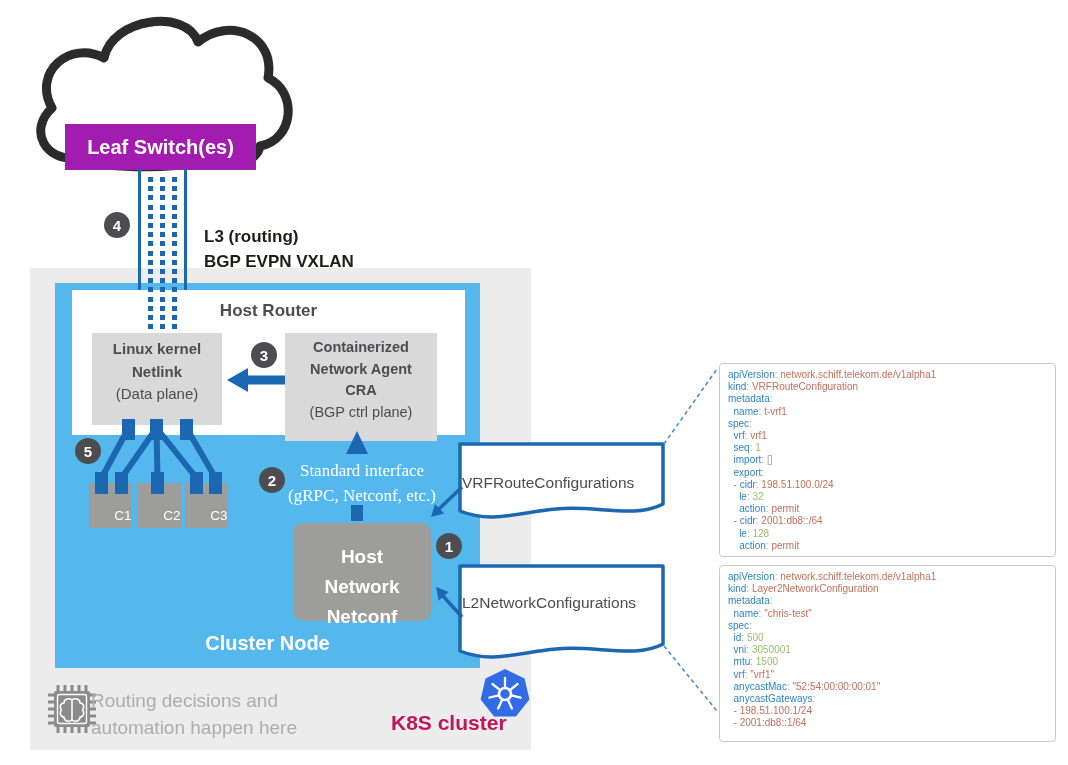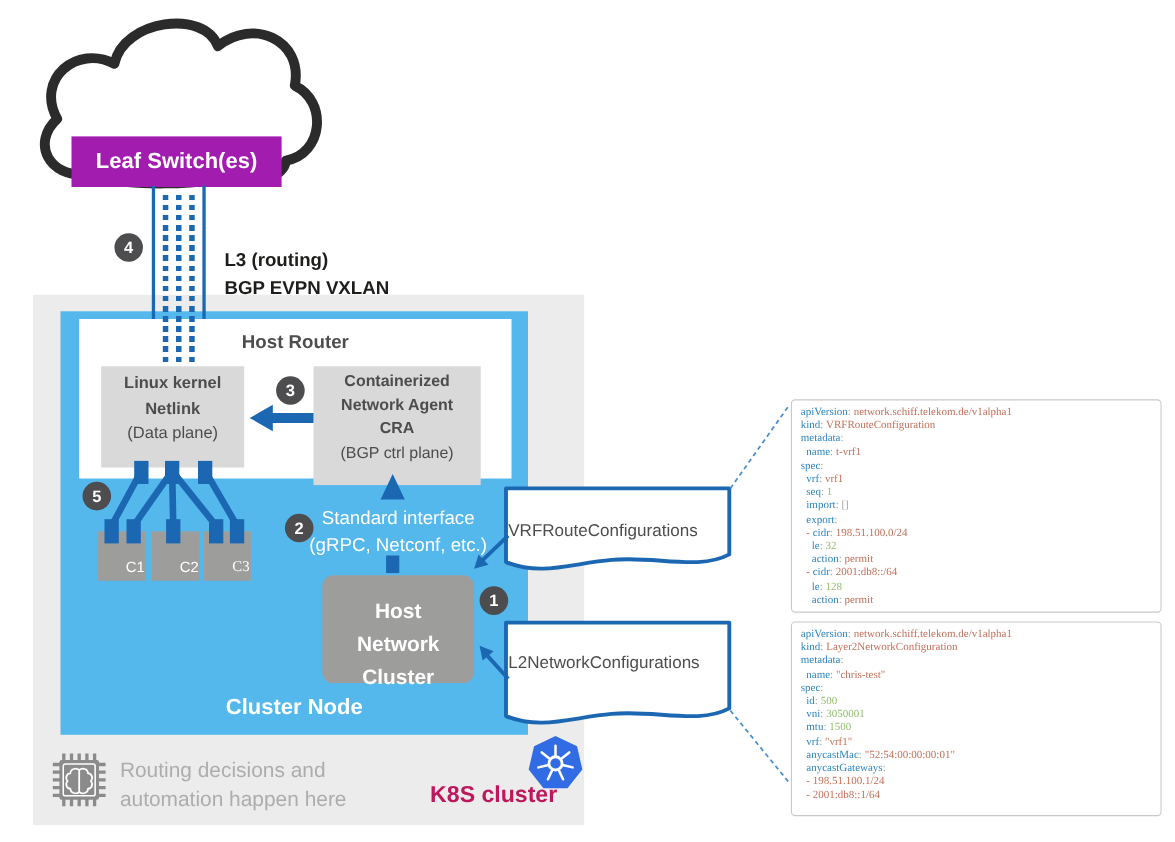--- a/index.html
+++ b/index.html
@@ -28,39 +28,39 @@
   .leaf{left:65px;top:124px;width:191px;height:46px;background:#a21caf;color:#fff;
         font-weight:bold;font-size:20px;line-height:46px;text-align:center;}
 
   
   .dcfabric{left:85px;top:58px;width:160px;text-align:center;font-weight:bold;font-size:18px;line-height:25px;color:#4f4f51;}
   .dcfabric span{display:block;}
   .l3label{left:204px;top:214px;font-weight:bold;font-size:17px;line-height:25px;color:#1d1d1b;margin-top:10px;}
   .l3label span{display:block;}
   .hr-title{left:72px;top:301px;width:393px;text-align:center;font-weight:bold;font-size:17px;color:#4d4d4f;}
   .iface{left:262px;top:458px;width:200px;text-align:center;font-size:17px;line-height:25px;color:#fff;}
-  .iface span{display:block;}
+  .iface span{display:block;font-family:Liberation Serif, serif;}
   .cn-label{left:55px;top:632px;width:425px;text-align:center;font-weight:bold;font-size:20px;color:#fff;}
   .doclabel{width:200px;text-align:left;font-size:15.5px;color:#4d4d4f;}
-  .note{left:109px;top:687px;font-size:19px;line-height:27px;color:#adadad;}
+  .note{left:91px;top:687px;font-size:19px;line-height:27px;color:#adadad;}
   .note span{display:block;}
   .k8slabel{left:391px;top:711px;font-weight:bold;font-size:21px;color:#be185d;}
 
   
   .badge{position:absolute;width:26px;height:26px;border-radius:50%;background:#4d4d4f;color:#fff;
          font-weight:bold;font-size:15px;display:flex;align-items:center;justify-content:center;}
 
   
   .vline{position:absolute;width:3px;height:121px;top:169px;background:#1b67b2;}
   .dotcol{position:absolute;width:5px;height:153px;top:177px;
           background:repeating-linear-gradient(to bottom,#1b67b2 0,#1b67b2 5px,transparent 5px,transparent 9.2px);}
 
   
   .yaml{position:absolute;background:#fff;border:1px solid #c9c9c9;border-radius:4px;
-        font-family:Liberation Serif, serif;font-size:10px;line-height:12.2px;
+        font-family:Liberation Sans, sans-serif;font-size:10px;line-height:12.2px;
         padding:5px 8px;white-space:pre;box-sizing:border-box;}
   .y-k{color:#2e86c1}.y-v{color:#c4705a}.y-n{color:#93bd6d}.y-p{color:#a5a5a5}.y-d{color:#c4705a}
 
   svg{display:block;}
 </style>
 </head>
 <body>
 
 <div id="canvas">
 
@@ -94,26 +94,26 @@
   <div class="abs z6 hr-title">Host Router</div>
   <div class="abs z4 gbox cra">
     <span class="b">Containerized</span>
     <span class="b">Network Agent</span>
     <span class="b">CRA</span>
     <span>(BGP ctrl plane)</span>
   </div>
 
   <div class="abs z4 cbox" style="left:89px;top:483px;">C1</div>
   <div class="abs z4 cbox" style="left:138px;top:483px;">C2</div>
-  <div class="abs z4 cbox" style="left:185px;top:483px;font-family:Liberation Serif, serif;">C3</div>
+  <div class="abs z4 cbox" style="left:185px;top:483px;">C3</div>
 
   <div class="abs z4 hno">
     <span>Host</span>
     <span>Network</span>
-    <span>Cluster</span>
+    <span>Netconf</span>
   </div>
 
   <svg class="abs z5" style="left:0;top:0;" width="1068" height="765">
 
     <g>
       <line x1="285" y1="380" x2="247" y2="380" stroke="#1b67b2" stroke-width="9"></line>
       <polygon points="227,380 248,368 248,392" fill="#1b67b2"></polygon>
     </g>
 
     <g fill="#1b67b2">

